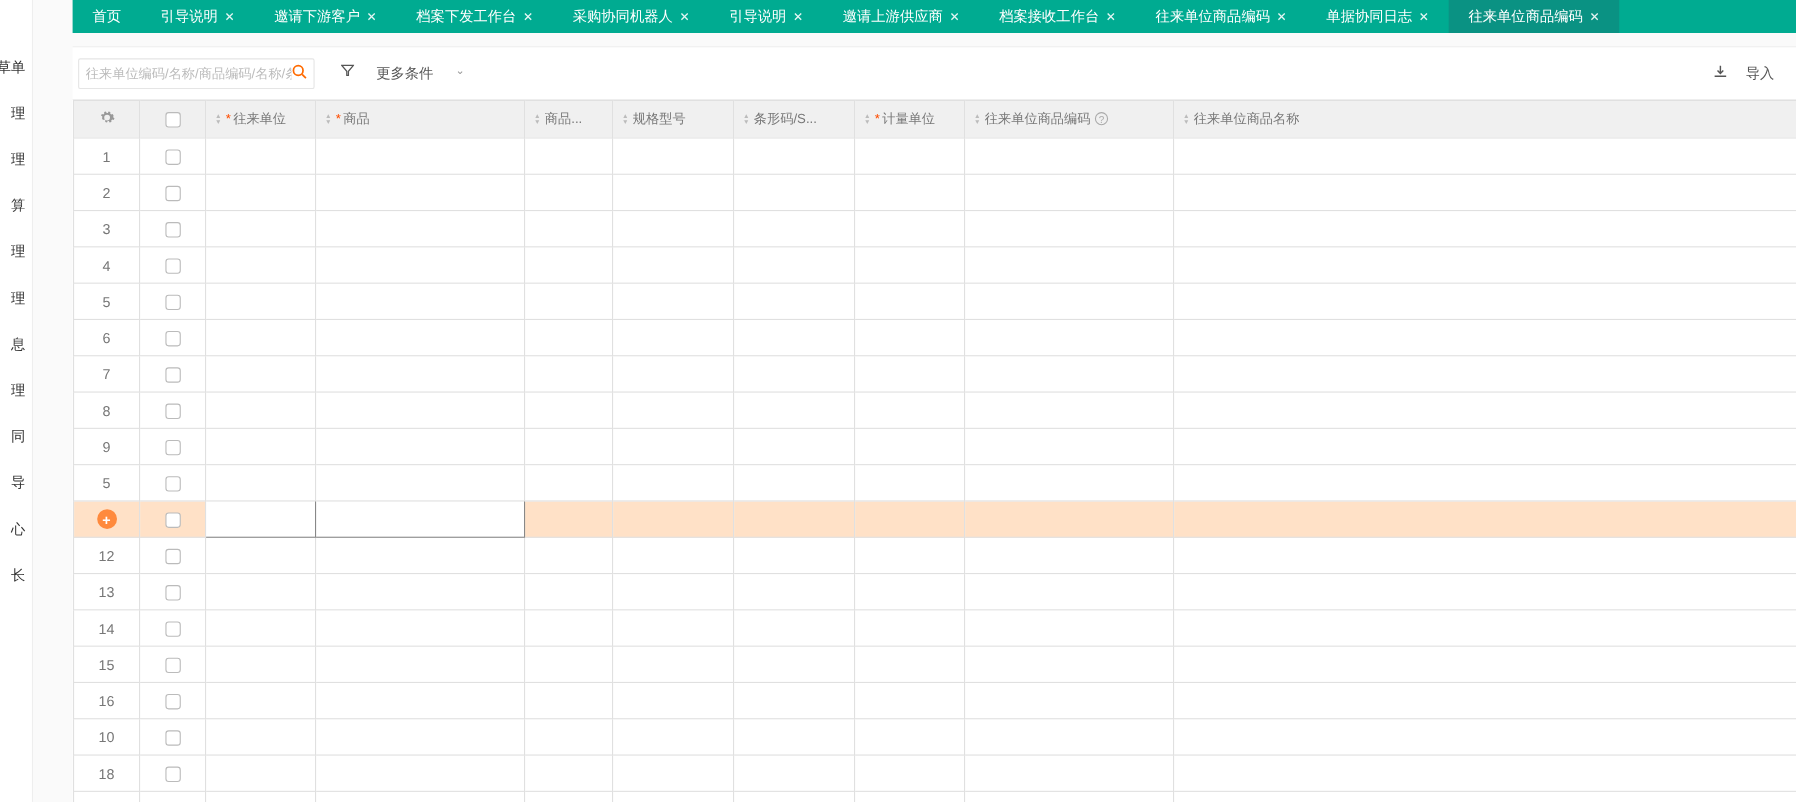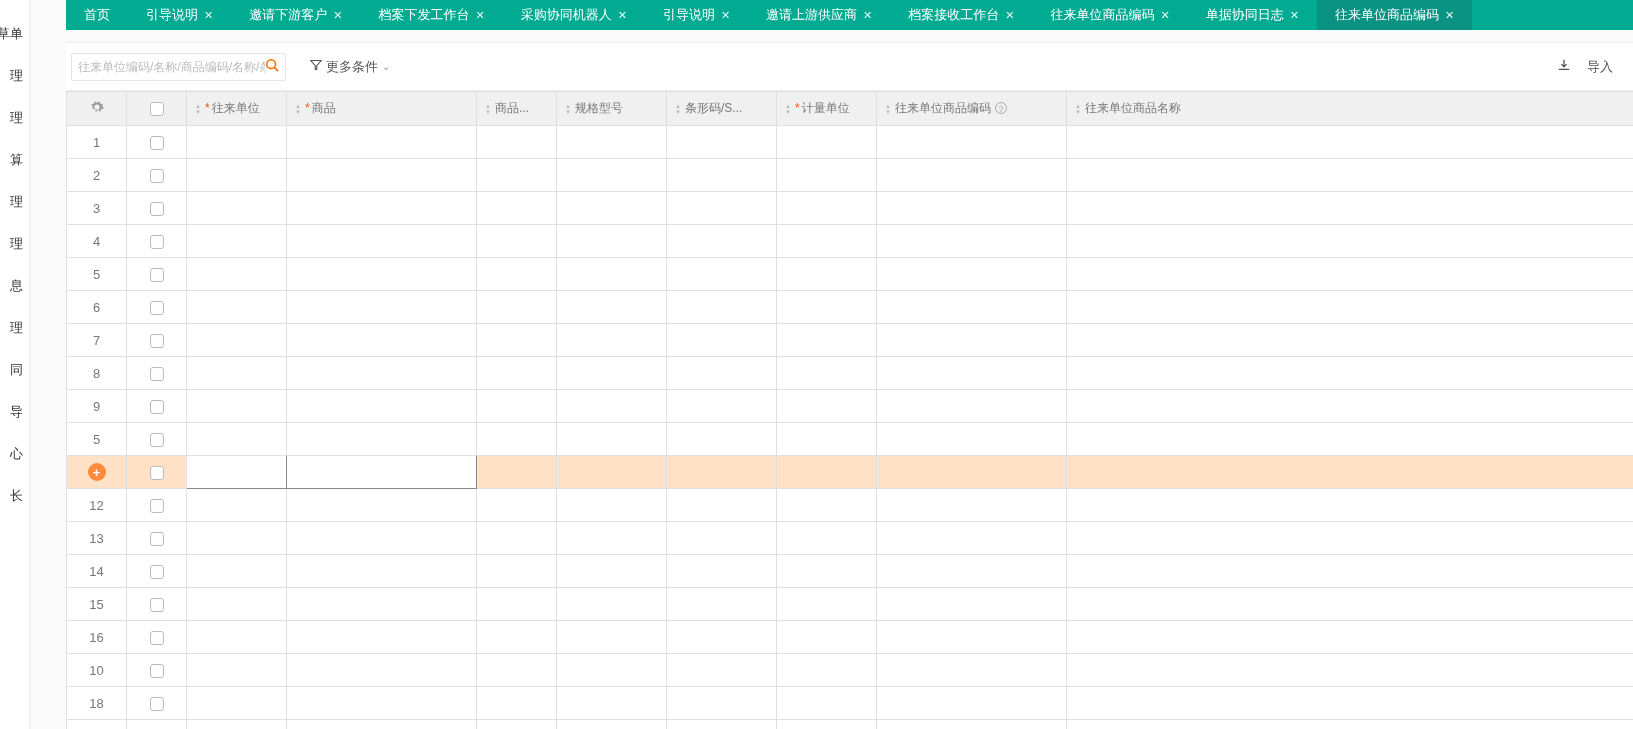--- a/index.html
+++ b/index.html
@@ -40,21 +40,21 @@
     opacity: .9;
   }
 
   
   .left-sliver {
     position: absolute;
     left: 0; top: 0; bottom: 0;
     width: 30px;
     background: #fff;
     border-right: 1px solid #eee;
-    padding-top: 13px;
+    padding-top: 40px;
   }
   .left-sliver .item {
     height: 42px;
     display: flex;
     align-items: center;
     justify-content: flex-end;
     padding-right: 6px;
     color: #333;
     font-size: 13px;
     white-space: nowrap;
@@ -94,22 +94,21 @@
     flex: 1;
     border: none;
     outline: none;
     font-size: 12px;
     color: #555;
   }
   .search-box input::placeholder { color: #bbb; }
   .search-box .search-icon { color: #ff6a00; font-size: 14px; }
   .filter-btn {
     display: flex;
-    align-items: center;
-    gap: 4px;
+    gap: 20px;
     color: #555;
     cursor: pointer;
   }
   .toolbar .spacer { flex: 1; }
   .toolbar .right-actions {
     display: flex;
     align-items: center;
     gap: 14px;
     color: #555;
   }

